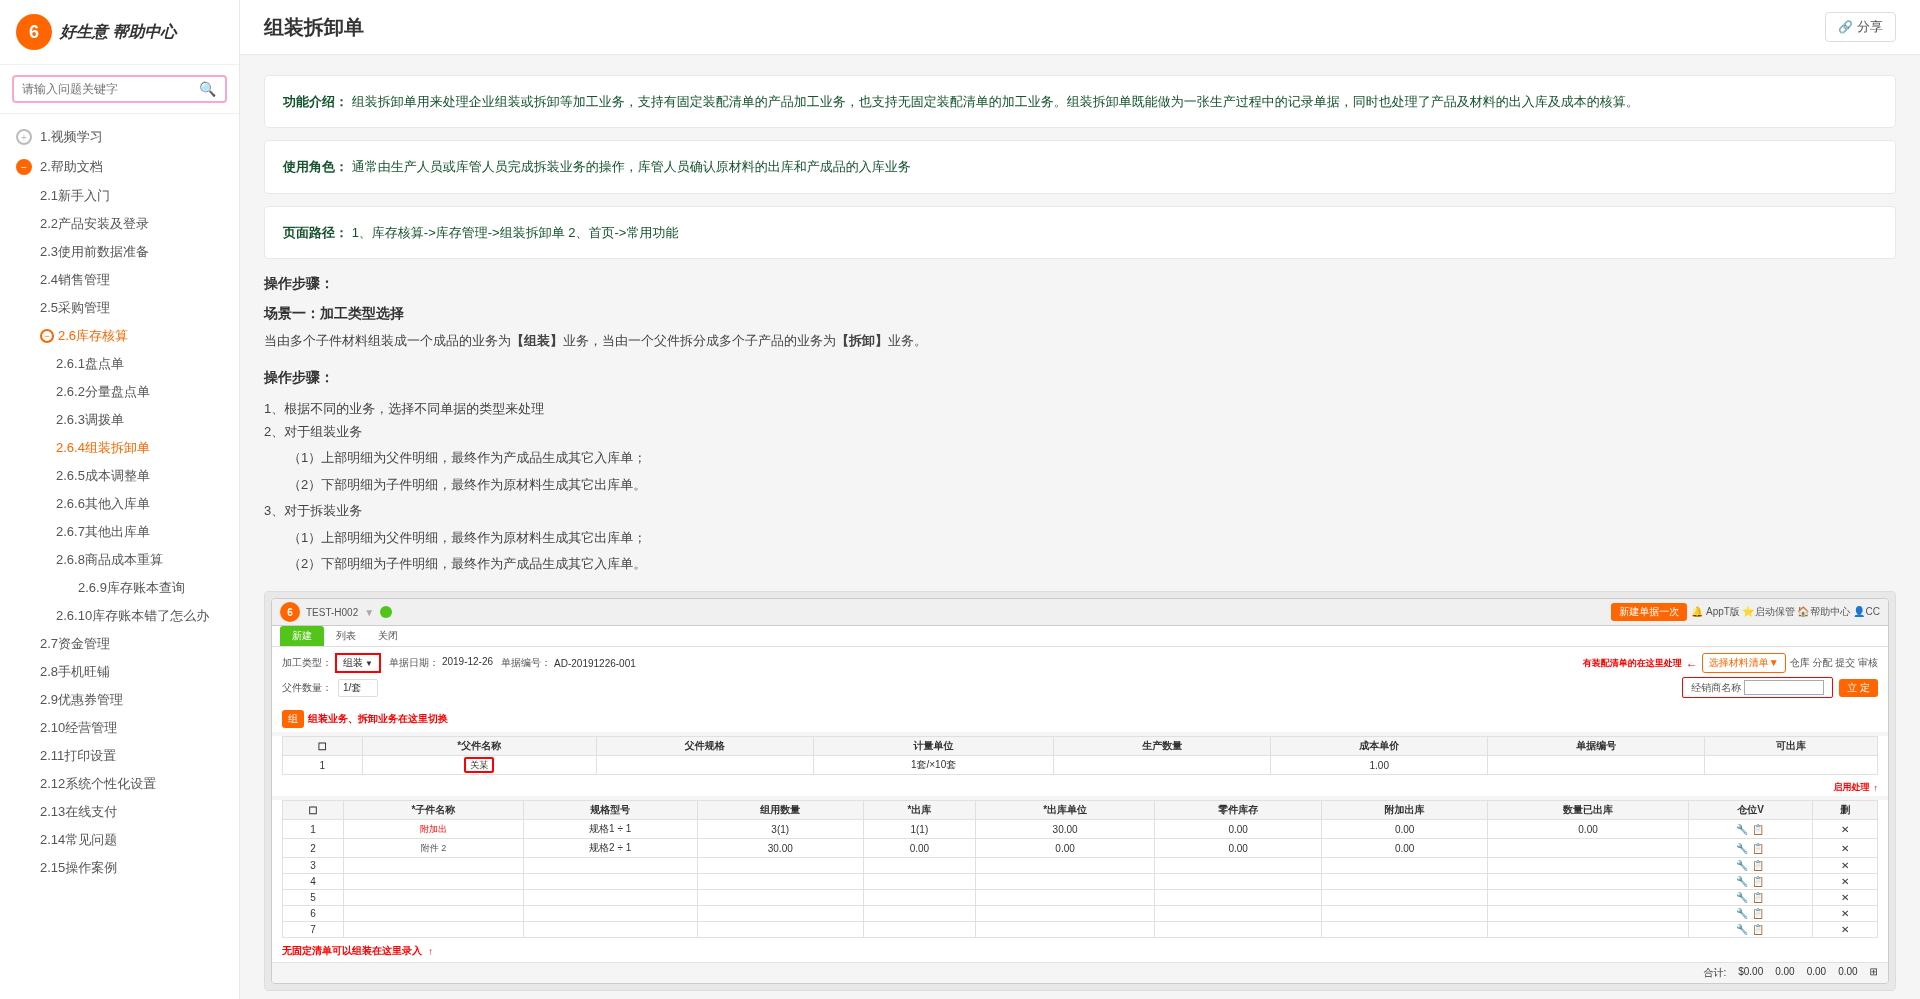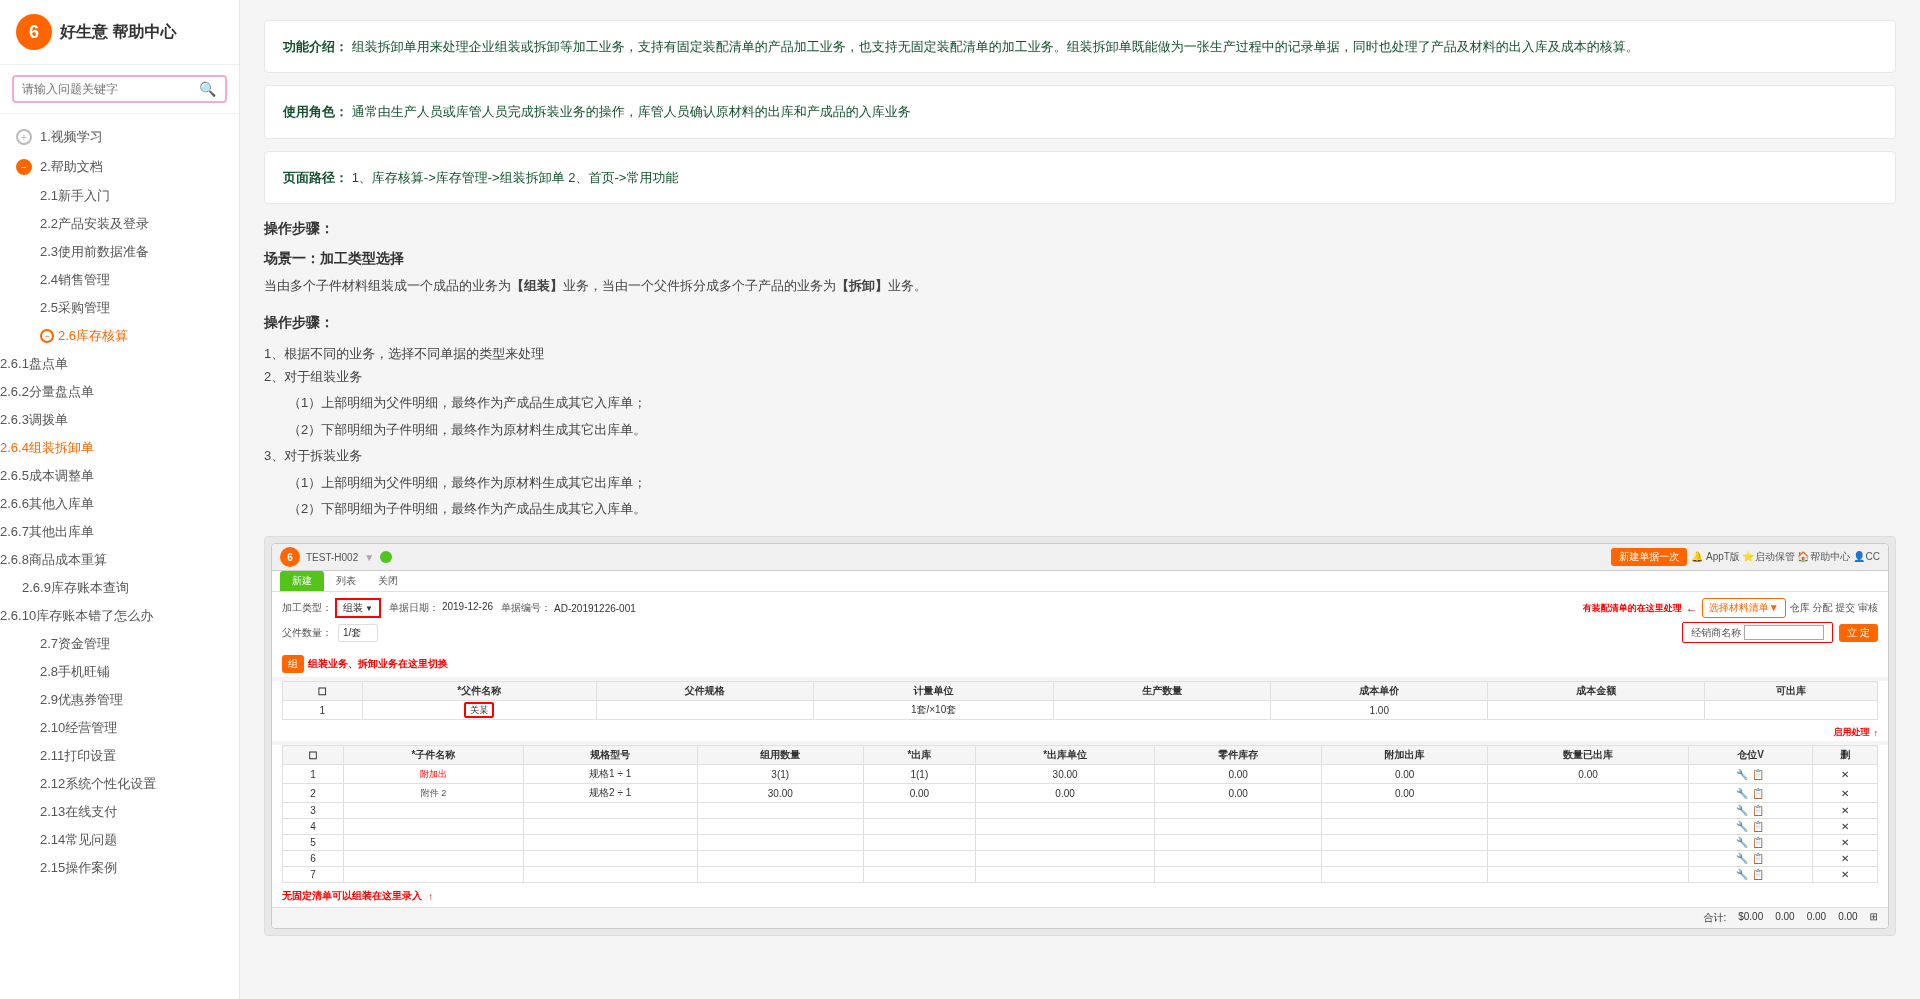--- a/index.html
+++ b/index.html
@@ -23,21 +23,21 @@
       border-bottom: 1px solid #f0f0f0;
       background: #fff;
     }
     .logo-circle {
       width: 36px; height: 36px;
       background: #ff6600;
       border-radius: 50%;
       display: flex; align-items: center; justify-content: center;
       color: #fff; font-size: 18px; font-weight: bold; margin-right: 8px;
     }
-    .logo-text { font-size: 16px; font-weight: bold; color: #333; }
+    .logo-text { font-size: 16px; font-weight: bold; color: #333; font-style: italic; }
 
     #search-area {
       padding: 10px 12px;
       border-bottom: 1px solid #f0f0f0;
     }
     .search-box {
       display: flex; align-items: center;
       border: 2px solid #f9a8d4; border-radius: 4px;
       padding: 4px 8px; background: #fff;
     }
@@ -185,21 +185,21 @@
     <div class="nav-subitem"><span>2.1新手入门</span></div>
     <div class="nav-subitem"><span>2.2产品安装及登录</span></div>
     <div class="nav-subitem"><span>2.3使用前数据准备</span></div>
     <div class="nav-subitem"><span>2.4销售管理</span></div>
     <div class="nav-subitem"><span>2.5采购管理</span></div>
 
     <div class="nav-subitem" style="color:#ff6600; display:flex; align-items:center; gap:4px;">
       <span style="width:14px;height:14px;border:2px solid #ff6600;border-radius:50%;display:inline-flex;align-items:center;justify-content:center;font-size:9px;color:#ff6600;flex-shrink:0;">−</span>
       <span>2.6库存核算</span>
     </div>
-    <div style="">
+    <div style="padding-left:56px;">
       <div class="nav-subitem" style="padding-left:0;"><span>2.6.1盘点单</span></div>
       <div class="nav-subitem" style="padding-left:0;"><span>2.6.2分量盘点单</span></div>
       <div class="nav-subitem" style="padding-left:0;"><span>2.6.3调拨单</span></div>
       <div class="nav-subitem active" style="padding-left:0; color:#ff6600;"><span>2.6.4组装拆卸单</span></div>
       <div class="nav-subitem" style="padding-left:0;"><span>2.6.5成本调整单</span></div>
       <div class="nav-subitem" style="padding-left:0;"><span>2.6.6其他入库单</span></div>
       <div class="nav-subitem" style="padding-left:0;"><span>2.6.7其他出库单</span></div>
       <div class="nav-subitem" style="padding-left:0;"><span>2.6.8商品成本重算</span></div>
       <div class="nav-subitem" style="padding-left:0;margin-left:22px;"><span>2.6.9库存账本查询</span></div>
       <div class="nav-subitem" style="padding-left:0;"><span>2.6.10库存账本错了怎么办</span></div>
@@ -210,20 +210,27 @@
     <div class="nav-subitem"><span>2.10经营管理</span></div>
     <div class="nav-subitem"><span>2.11打印设置</span></div>
     <div class="nav-subitem"><span>2.12系统个性化设置</span></div>
     <div class="nav-subitem"><span>2.13在线支付</span></div>
     <div class="nav-subitem"><span>2.14常见问题</span></div>
     <div class="nav-subitem"><span>2.15操作案例</span></div>
   </div>
 </div>
 
 <div id="main">
+  <div id="top-bar">
+    <h1 class="page-title">组装拆卸单</h1>
+    <button class="share-btn">
+      <span style="font-size:12px;">🔗</span>
+      <span>分享</span>
+    </button>
+  </div>
 
   <div id="content-area">
 
     <div class="info-block">
       <span class="label">功能介绍：</span>
       <span>组装拆卸单用来处理企业组装或拆卸等加工业务，支持有固定装配清单的产品加工业务，也支持无固定装配清单的加工业务。组装拆卸单既能做为一张生产过程中的记录单据，同时也处理了产品及材料的出入库及成本的核算。</span>
     </div>
 
     <div class="info-block">
       <span class="label">使用角色：</span>
@@ -324,21 +331,21 @@
           <div style="background:#fff;padding:0 10px 4px 10px;">
             <table class="sim-table">
               <thead>
                 <tr>
                   <th>☐</th>
                   <th>*父件名称</th>
                   <th>父件规格</th>
                   <th>计量单位</th>
                   <th>生产数量</th>
                   <th>成本单价</th>
-                  <th>成本金额</th>
+                  <th>单据编号</th>
                   <th>可出库</th>
                 </tr>
               </thead>
               <tbody>
                 <tr>
                   <td>1</td>
                   <td>
                     <span style="border:2px solid #ff0000;border-radius:2px;padding:1px 4px;font-size:9px;">关某</span>
                   </td>
                   <td></td>

